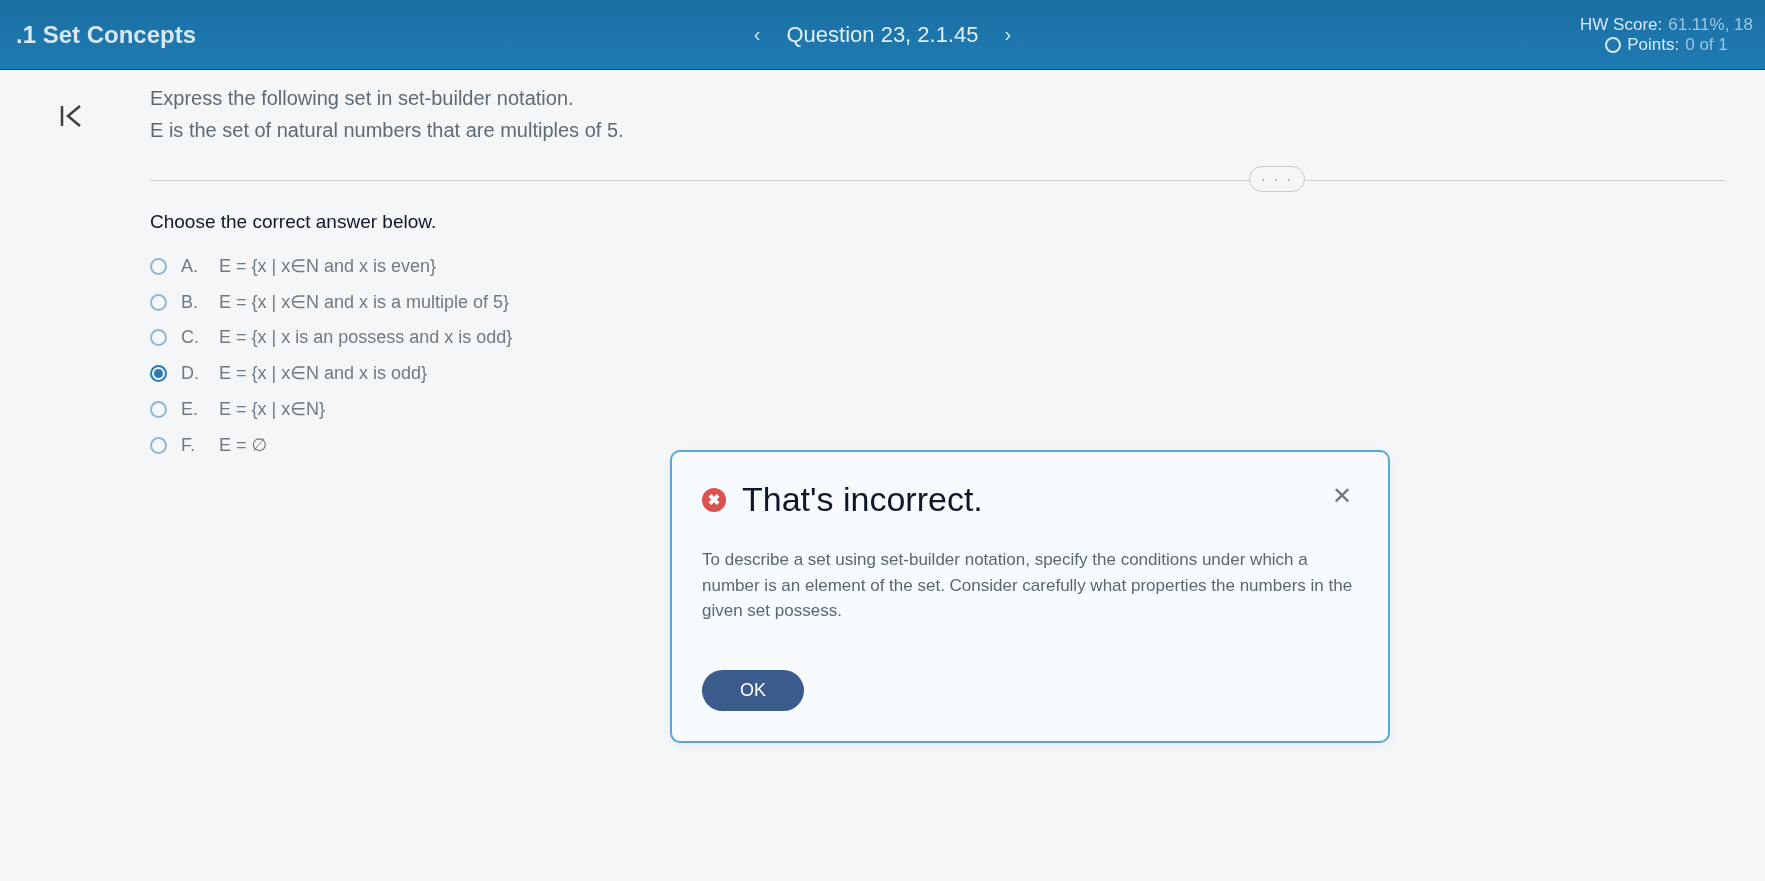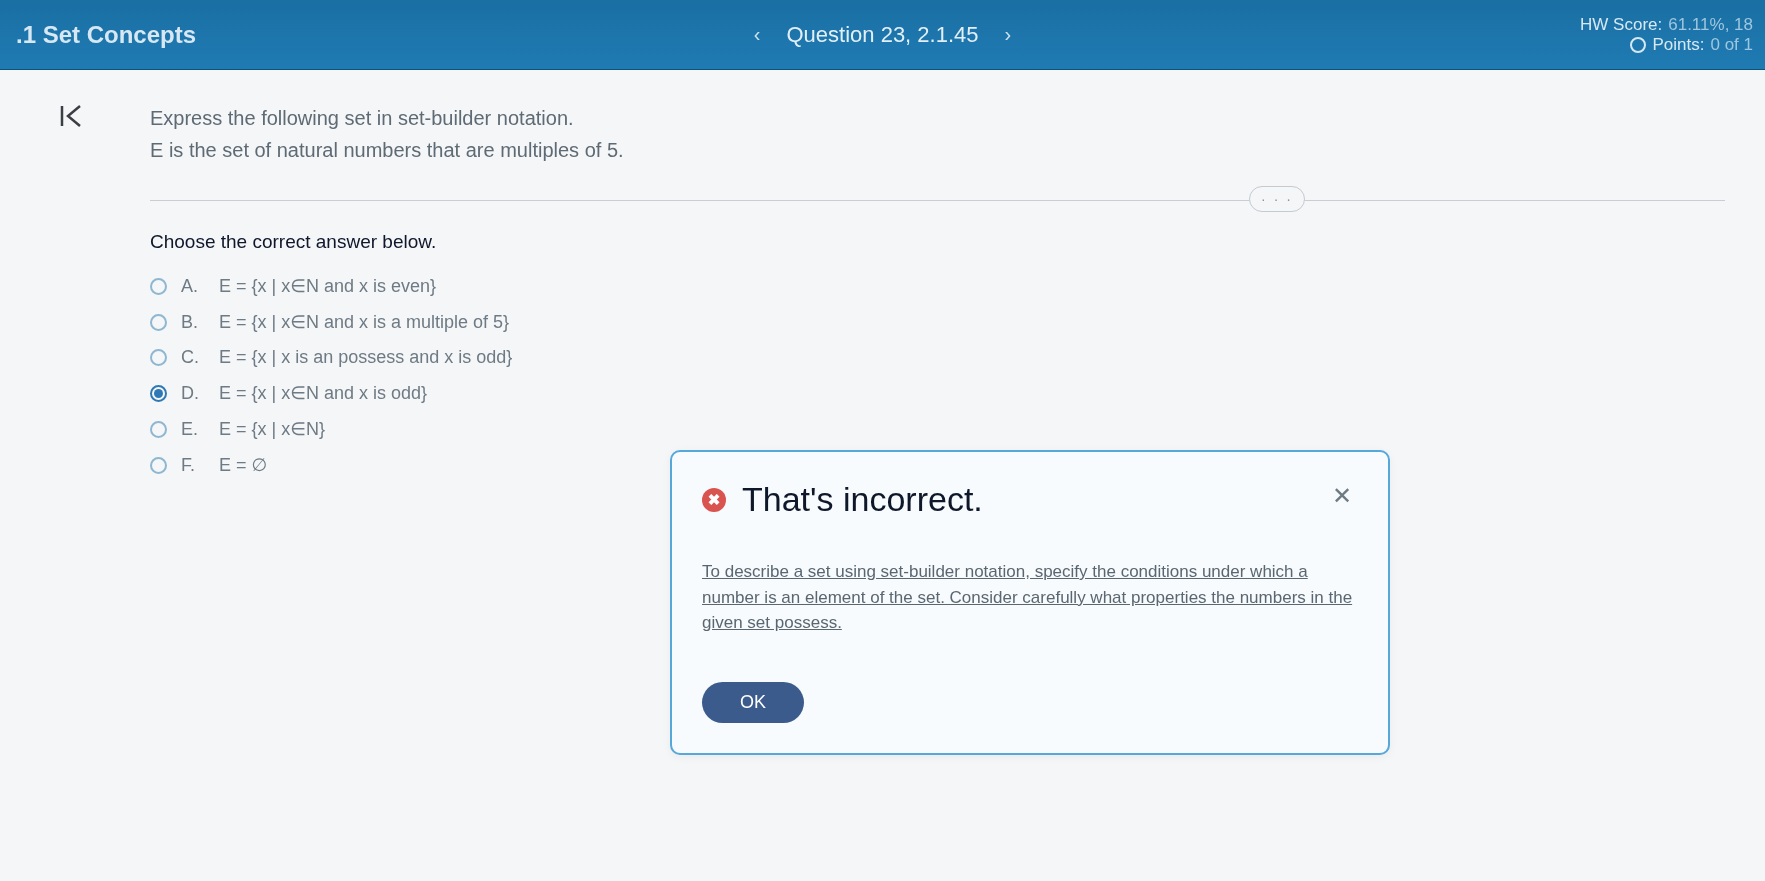--- a/index.html
+++ b/index.html
@@ -15,39 +15,39 @@
   }
   .header-title { font-size: 24px; font-weight: bold; color: #d7e8f3; }
   .header-center {
     position: absolute; left: 50%; transform: translateX(-50%);
     display: flex; align-items: center; gap: 18px;
     font-size: 22px; color: #e3eff7;
   }
   .chev { font-size: 20px; color: #cfe5f2; cursor: pointer; padding: 4px 8px; }
   .header-right {
     position: absolute; right: 0; top: 0; height: 100%;
-    display: flex; flex-direction: column; justify-content: center; align-items: flex-end;
+    display: flex; flex-direction: column; justify-content: center; align-items: center;
     padding-right: 12px; font-size: 17px; color: #d7e8f3;
   }
   .header-right .row { display: flex; align-items: center; gap: 6px; }
   .header-right .dim { color: #9ec6df; }
   .page {
     width: 100%; height: calc(100% - 70px);
     background: #f4f6f8;
     display: flex;
     position: relative;
   }
   .back-col {
     width: 150px; padding-top: 26px; display: flex; justify-content: center; align-items: flex-start;
   }
   .back-btn {
     width: 40px; height: 40px; display: flex; align-items: center; justify-content: center;
     font-size: 28px; color: #3b3f44; cursor: pointer;
   }
-  .content { flex: 1; padding: 32px 40px 0 0; }
+  .content { flex: 1; padding: 12px 40px 0 0; }
   .q-text { color: #5e6a74; font-size: 20px; line-height: 1.6; }
   .q-text .line2 { margin-top: 0; }
   .divider {
     margin-top: 34px; border: none; border-top: 1px solid #c8ced4; position: relative;
   }
   .ellipsis-pill {
     position: absolute; right: 420px; top: -14px;
     width: 56px; height: 26px; border: 1px solid #c4cad1; border-radius: 13px;
     background: #f4f6f8; display: flex; align-items: center; justify-content: center;
     color: #8a929a; font-size: 14px; letter-spacing: 2px; cursor: pointer;
@@ -84,21 +84,21 @@
   .err-icon {
     width: 24px; height: 24px; border-radius: 50%; background: #d9534f;
     display: flex; align-items: center; justify-content: center;
     color: #fff; font-size: 15px; font-weight: bold;
   }
   .feedback-title { font-size: 34px; color: #0f172a; }
   .close-x {
     position: absolute; right: 0; top: 0; font-size: 24px; color: #6e7a84; cursor: pointer; padding: 2px 6px;
   }
   .feedback-body {
-    margin-top: 40px; color: #5b6770; font-size: 17px; line-height: 1.5; text-decoration: underline;
+    margin-top: 28px; color: #5b6770; font-size: 17px; line-height: 1.5;
   }
   .feedback-actions { margin-top: 46px; display: flex; justify-content: flex-start; }
   .ok-btn {
     background: #3a5b8c; color: #fff; border: none; border-radius: 22px;
     padding: 10px 38px; font-size: 18px; cursor: pointer;
   }
   .circle-icon {
     width: 16px; height: 16px; border: 2px solid #d7e8f3; border-radius: 50%; display: inline-block;
   }
 </style>

